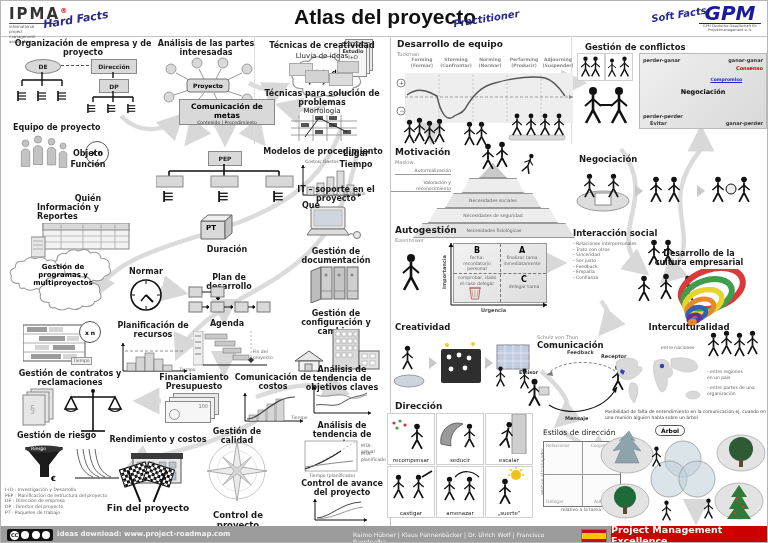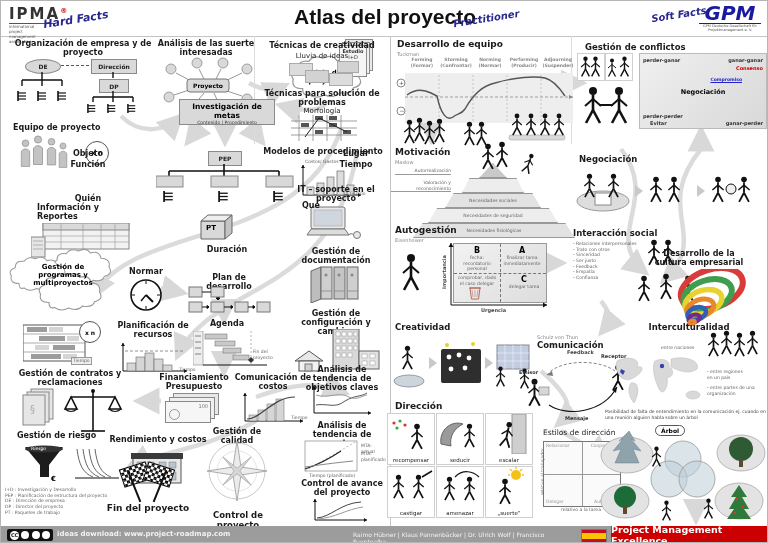--- a/index.html
+++ b/index.html
@@ -139,21 +139,21 @@
           <path d="M96,0 V6 M76,6 H116 M76,6 V11 M96,6 V11 M116,6 V11"></path>
         </g>
     </svg>
     <svg class="abs stick" width="54" height="12" style="left:70px;top:46px;color:#111">
       <use href="#comb" x="0" y="0" width="11" height="11"></use>
         <use href="#comb" x="20" y="0" width="11" height="11"></use>
         <use href="#comb" x="40" y="0" width="11" height="11"></use>
     </svg>
   </div>
 
-  <div class="abs t" style="left:155px;top:38px;width:100px;">Análisis de las suerte interesadas</div>
+  <div class="abs t" style="left:155px;top:38px;width:100px;">Análisis de las partes interesadas</div>
   <div class="abs" style="left:158px;top:56px;width:96px;height:58px;">
     <svg width="96" height="58">
       <g fill="#d9d9d9" stroke="#8a8a8a" stroke-width="0.8">
         <circle cx="12" cy="12" r="5"></circle>
           <circle cx="38" cy="6" r="5"></circle>
           <circle cx="64" cy="6" r="5"></circle>
           <circle cx="88" cy="12" r="5"></circle>
         <circle cx="10" cy="40" r="5"></circle>
           <circle cx="34" cy="52" r="5"></circle>
           <circle cx="62" cy="52" r="5"></circle>
@@ -184,21 +184,21 @@
   <div class="abs" style="left:338px;top:38px;width:34px;height:40px;">
     <div class="abs box" style="left:6px;top:0;width:26px;height:30px;background:#e9e9e9;"></div>
     <div class="abs box" style="left:3px;top:3px;width:26px;height:30px;background:#efefef;"></div>
     <div class="abs box" style="left:0;top:6px;width:26px;height:30px;background:#f5f5f5;">
       <div class="tiny" style="font-weight:bold;text-align:center;margin-top:2px;">Estudio</div>
       <div class="tiny" style="text-align:center;">I+D</div>
     </div>
   </div>
 
   <div class="abs box" style="left:178px;top:98px;width:94px;height:24px;text-align:center;">
-    <div style="font-size:7.5px;font-weight:bold;margin-top:2px;">Investigación de metas</div>
+    <div style="font-size:7.5px;font-weight:bold;margin-top:2px;">Comunicación de metas</div>
     <div style="font-size:4.5px;color:#333;">Contenido | Procedimiento</div>
   </div>
 
   <div class="abs t" style="left:262px;top:40px;width:118px;">Técnicas de creatividad</div>
   <div class="abs t" style="left:262px;top:51px;width:118px;font-weight:normal;font-size:7px;">Lluvia de ideas</div>
   <div class="abs" style="left:288px;top:60px;width:70px;height:26px;">
     <div class="abs box" style="left:0;top:2px;width:22px;height:11px;background:#dcdcdc;border-color:#aaa;"></div>
     <div class="abs box" style="left:16px;top:9px;width:22px;height:11px;background:#d2d2d2;border-color:#aaa;"></div>
     <div class="abs box" style="left:40px;top:12px;width:22px;height:11px;background:#dcdcdc;border-color:#aaa;"></div>
     <div class="abs box" style="left:48px;top:0;width:20px;height:10px;background:#d2d2d2;border-color:#aaa;"></div>

